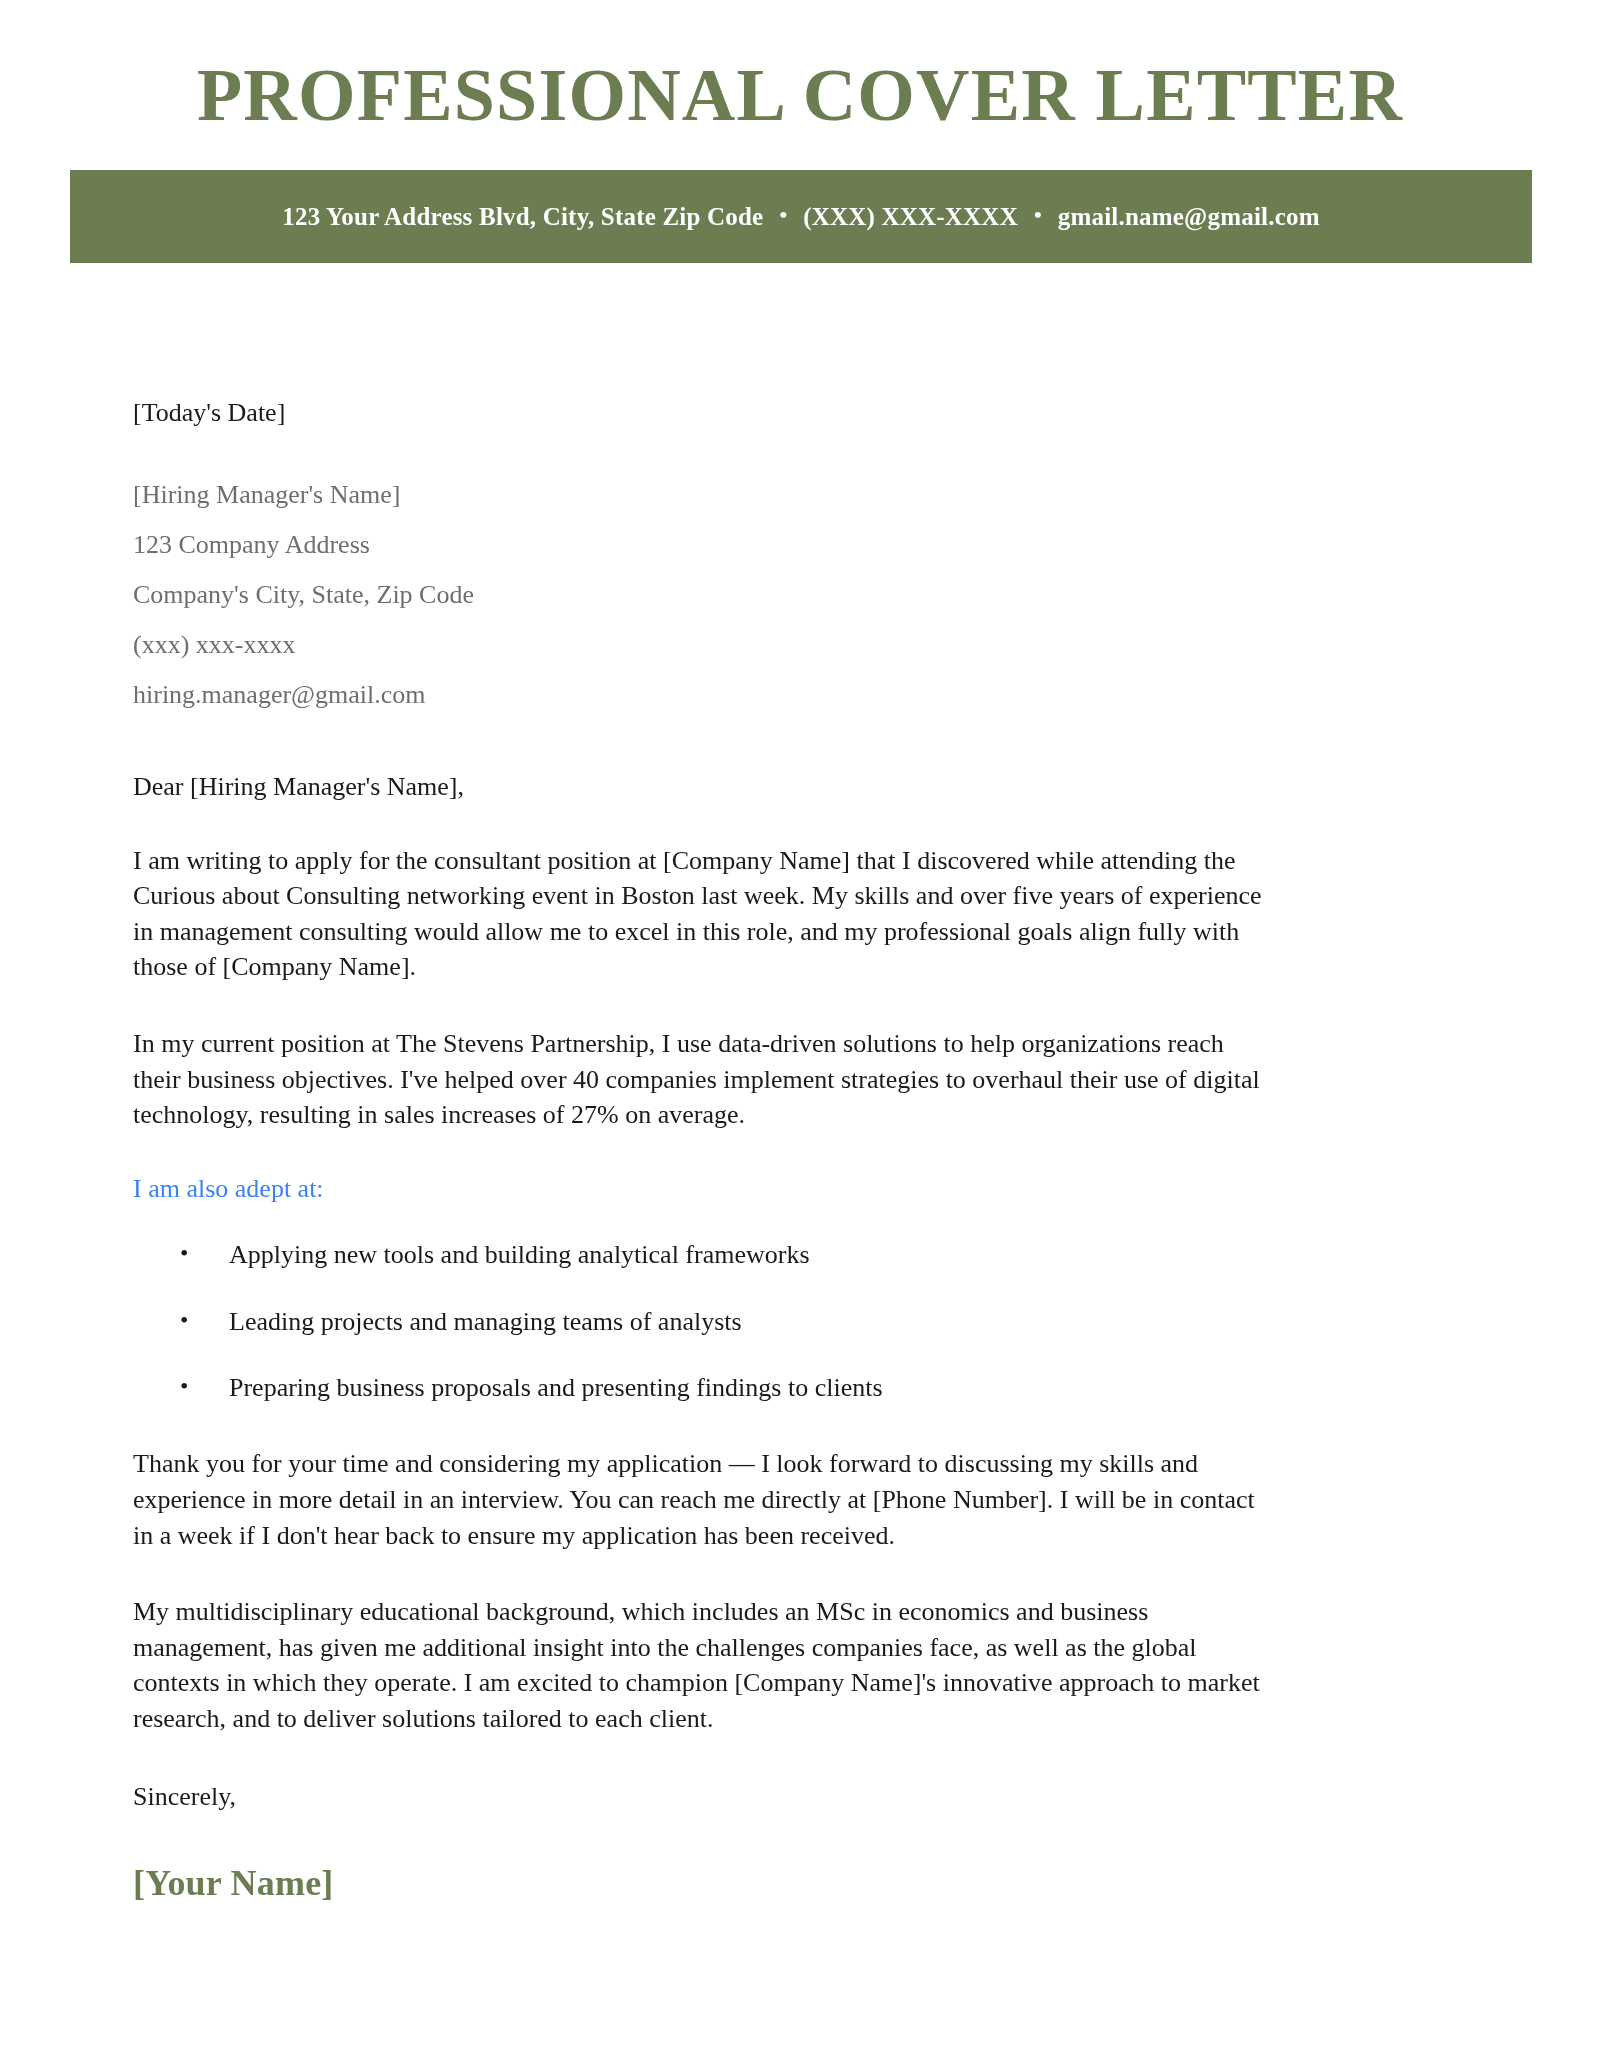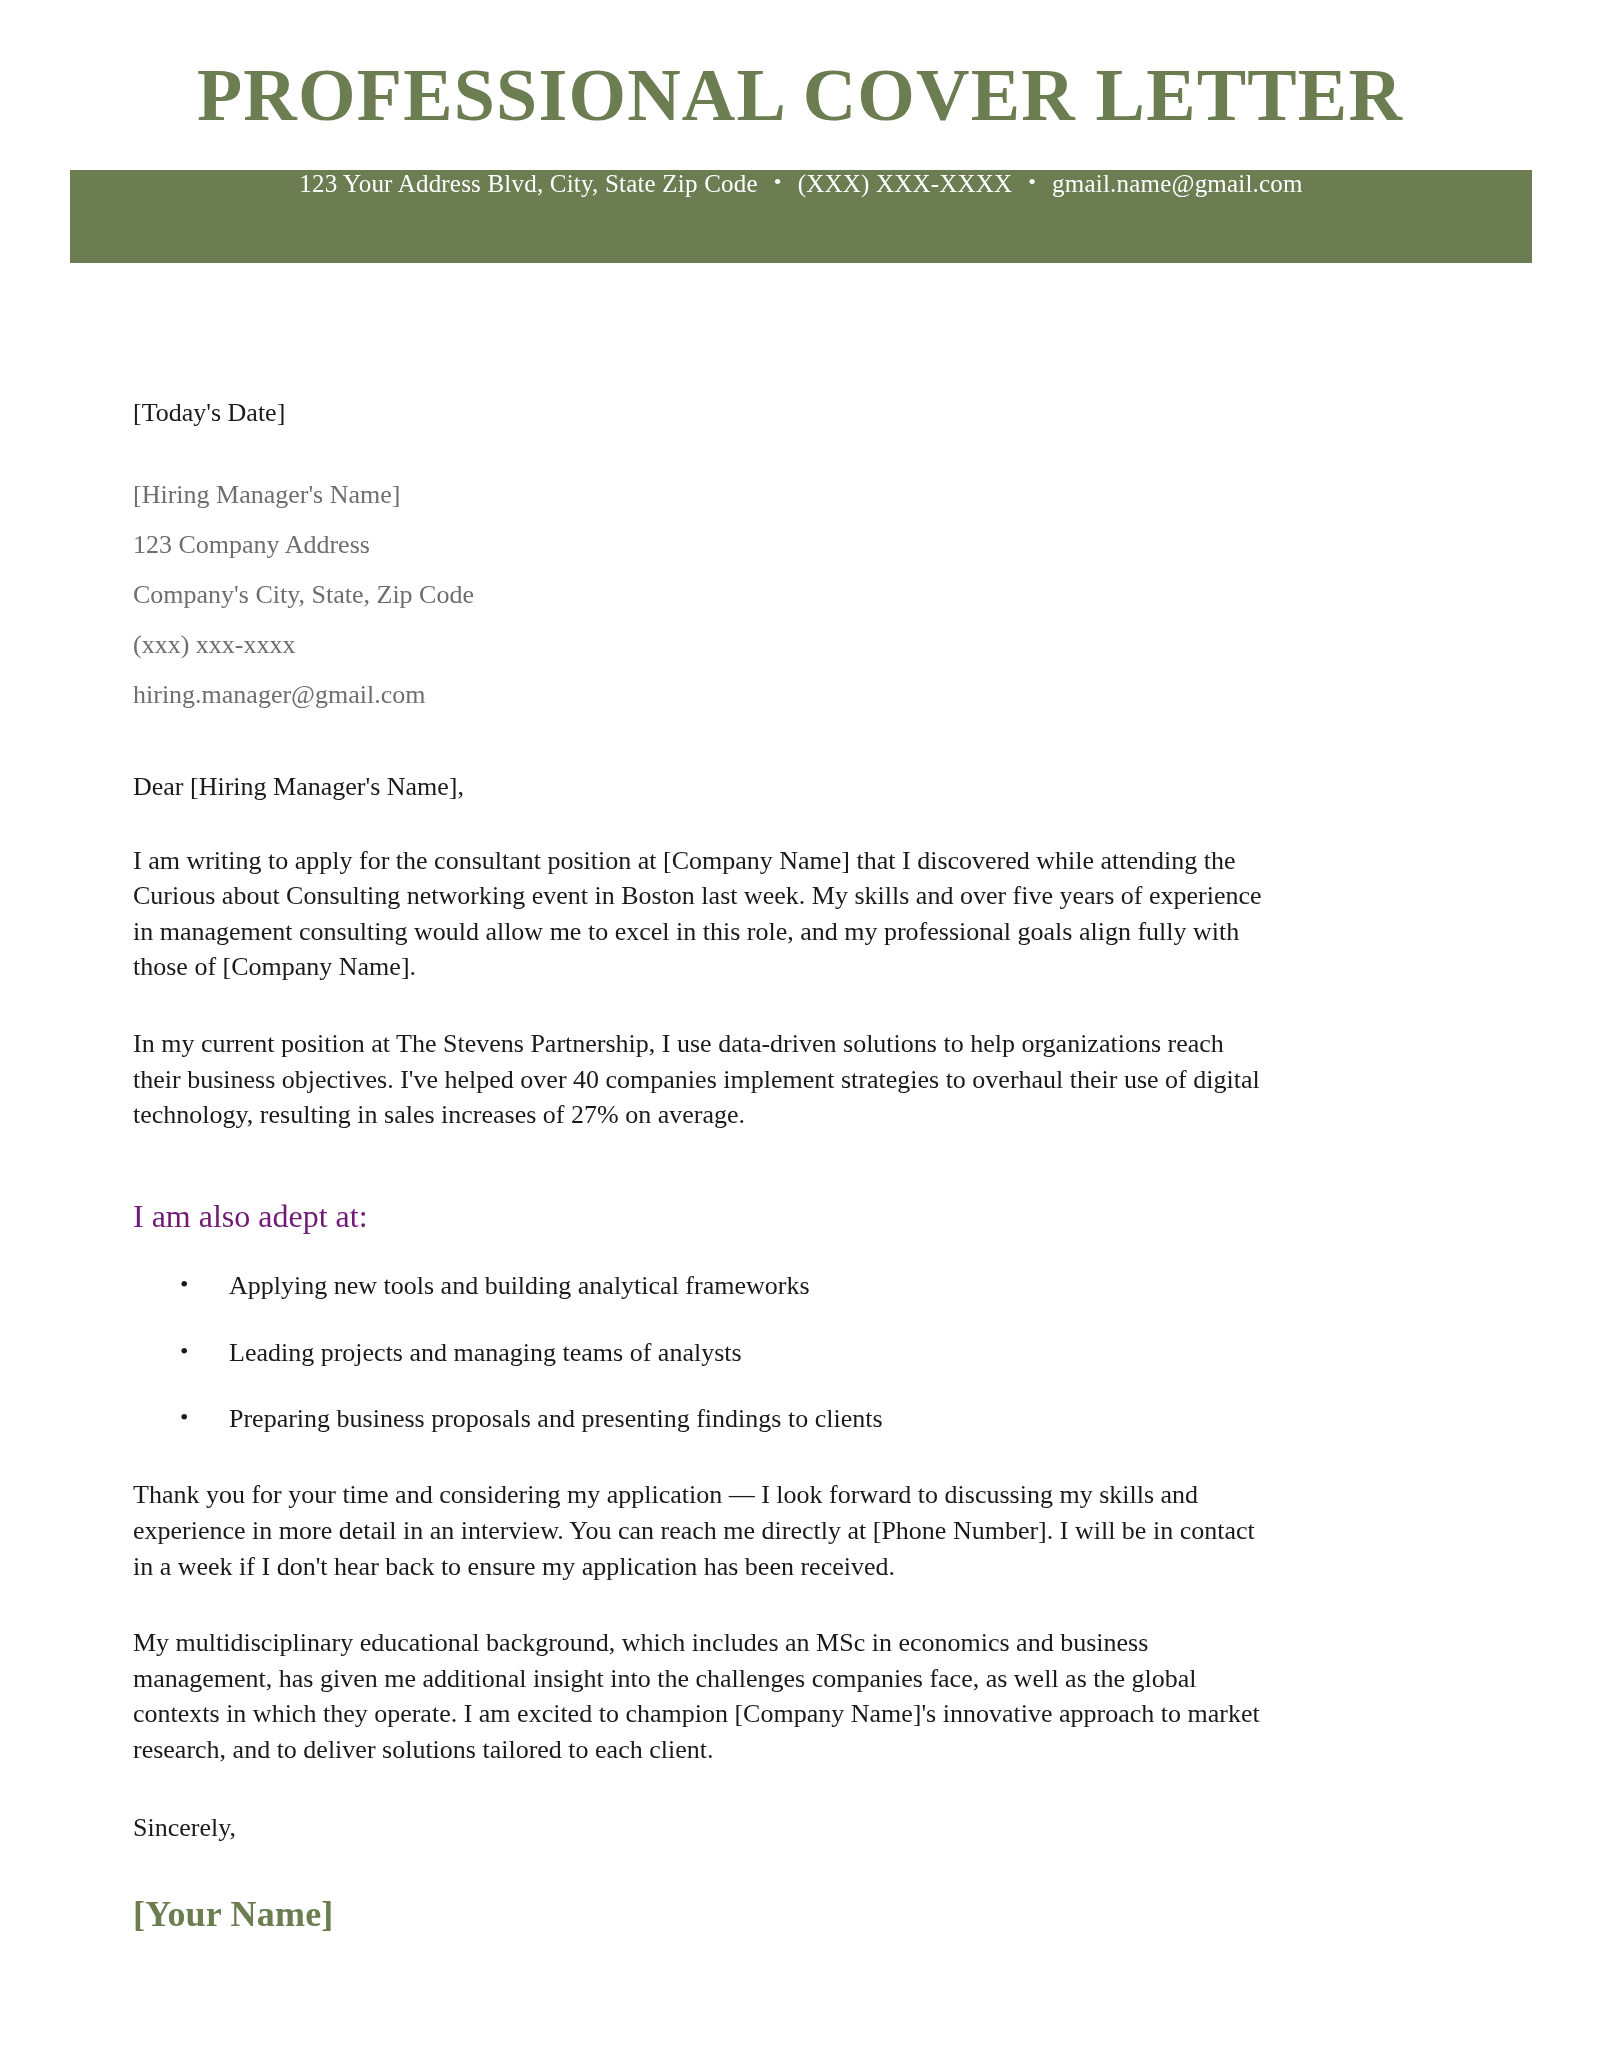--- a/index.html
+++ b/index.html
@@ -41,22 +41,23 @@
     margin: 0;
     padding: 0 60px;
     text-transform: uppercase;
   }
 
   .contact-bar {
     margin: 38px 68px 0 70px;
     background: #6c7d52;
     height: 93px;
     display: flex;
-    align-items: flex-start;
+    align-items: center;
     justify-content: center;
+    font-weight: bold;
   }
 
   .contact-line {
     color: #ffffff;
     font-family: "Liberation Serif", "DejaVu Serif", serif;
     font-size: 25px;
     letter-spacing: 0.2px;
     white-space: nowrap;
     display: flex;
     align-items: center;
@@ -104,23 +105,23 @@
   .para {
     margin-top: 41px;
     font-size: 26px;
     line-height: 1.37;
     color: #1a1a1a;
     text-align: left;
     max-width: 1295px;
   }
 
   .lead-in {
-    margin-top: 65px;
-    font-size: 32px;
-    color: #701a75;
+    margin-top: 41px;
+    font-size: 26px;
+    color: #3b82f6;
   }
 
   .bullet-list {
     list-style: none;
     margin: 34px 0 0 0;
     padding: 0;
   }
   .bullet-list li {
     position: relative;
     padding-left: 96px;

